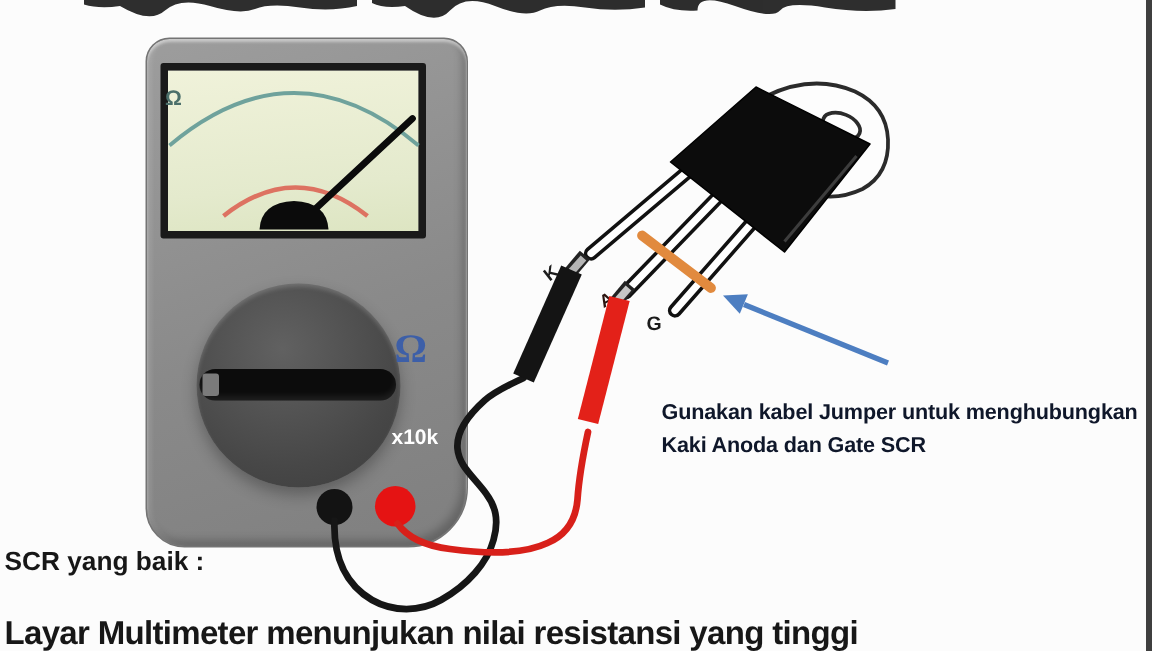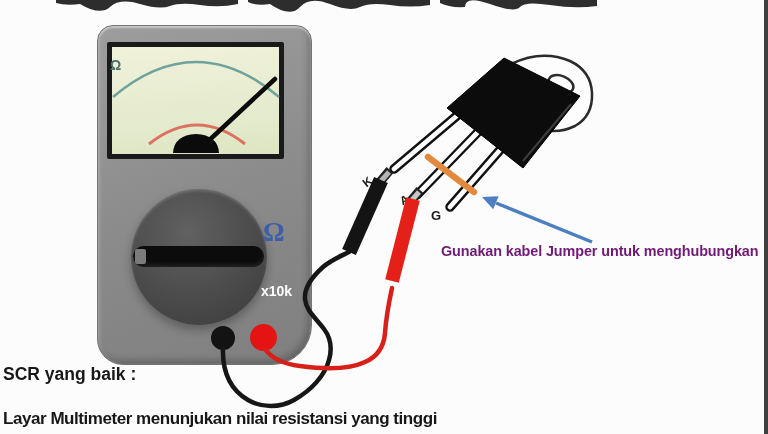--- a/index.html
+++ b/index.html
@@ -38,24 +38,24 @@
   .art{position:absolute;left:0;top:0;z-index:5;pointer-events:none;}
   
   .screen-omega{left:110px;top:57px;z-index:6;font-size:14px;font-weight:bold;color:#4b6f6a;}
   .dial-omega{left:263px;top:219px;z-index:20;font-size:27px;font-weight:bold;
     color:#3d5fa8;font-family:"Liberation Serif",serif;line-height:1;}
   .dial-range{left:261px;top:251px;z-index:20;font-size:14px;font-weight:bold;color:#ffffff;margin-top:32px;}
   .lead-label{z-index:4;font-weight:bold;color:#1c1c1c;line-height:1;}
   .lbl-k{left:363px;top:176px;font-size:12px;transform:rotate(-38deg);}
   .lbl-a{left:400px;top:194px;font-size:12px;transform:rotate(-28deg);color:#2b1410;}
   .lbl-g{left:431px;top:209px;font-size:13px;}
-  .note{z-index:20;font-size:14.4px;font-weight:bold;color:#701a75;letter-spacing:-0.1px;white-space:nowrap;}
+  .note{z-index:20;font-size:14.4px;font-weight:bold;color:#0f172a;letter-spacing:-0.1px;white-space:nowrap;margin-top:24px;}
   .note1{left:441px;top:243px;} .note2{left:441px;top:265px;}
   .cap-title{left:3px;top:364px;z-index:20;font-size:17.5px;font-weight:bold;color:#171717;white-space:nowrap;}
-  .cap-body{left:3px;top:409px;z-index:20;font-size:17px;font-weight:bold;color:#171717;
+  .cap-body{left:3px;top:409px;z-index:20;font-size:22px;font-weight:bold;color:#171717;
     letter-spacing:-0.45px;white-space:nowrap;}
   .right-edge{left:764px;top:0;width:4px;height:434px;background:#3f3f3f;z-index:30;}
 </style>
 </head>
 <body>
 
 <div class="stage">
 
   <div class="abs meter-body"></div>
   <div class="abs meter-screen"></div>
@@ -121,18 +121,19 @@
 
   <span class="abs screen-omega">Ω</span>
   <span class="abs dial-omega">Ω</span>
   <span class="abs dial-range">x10k</span>
 
   <span class="abs lead-label lbl-k">K</span>
   <span class="abs lead-label lbl-a">A</span>
   <span class="abs lead-label lbl-g">G</span>
 
   <div class="abs note note1">Gunakan kabel Jumper untuk menghubungkan</div>
+  <div class="abs note note2">Kaki Anoda dan Gate SCR</div>
 
   <div class="abs cap-title">SCR yang baik :</div>
   <div class="abs cap-body">Layar Multimeter menunjukan nilai resistansi yang tinggi</div>
 
   <div class="abs right-edge"></div>
 </div>
 
 </body></html>

